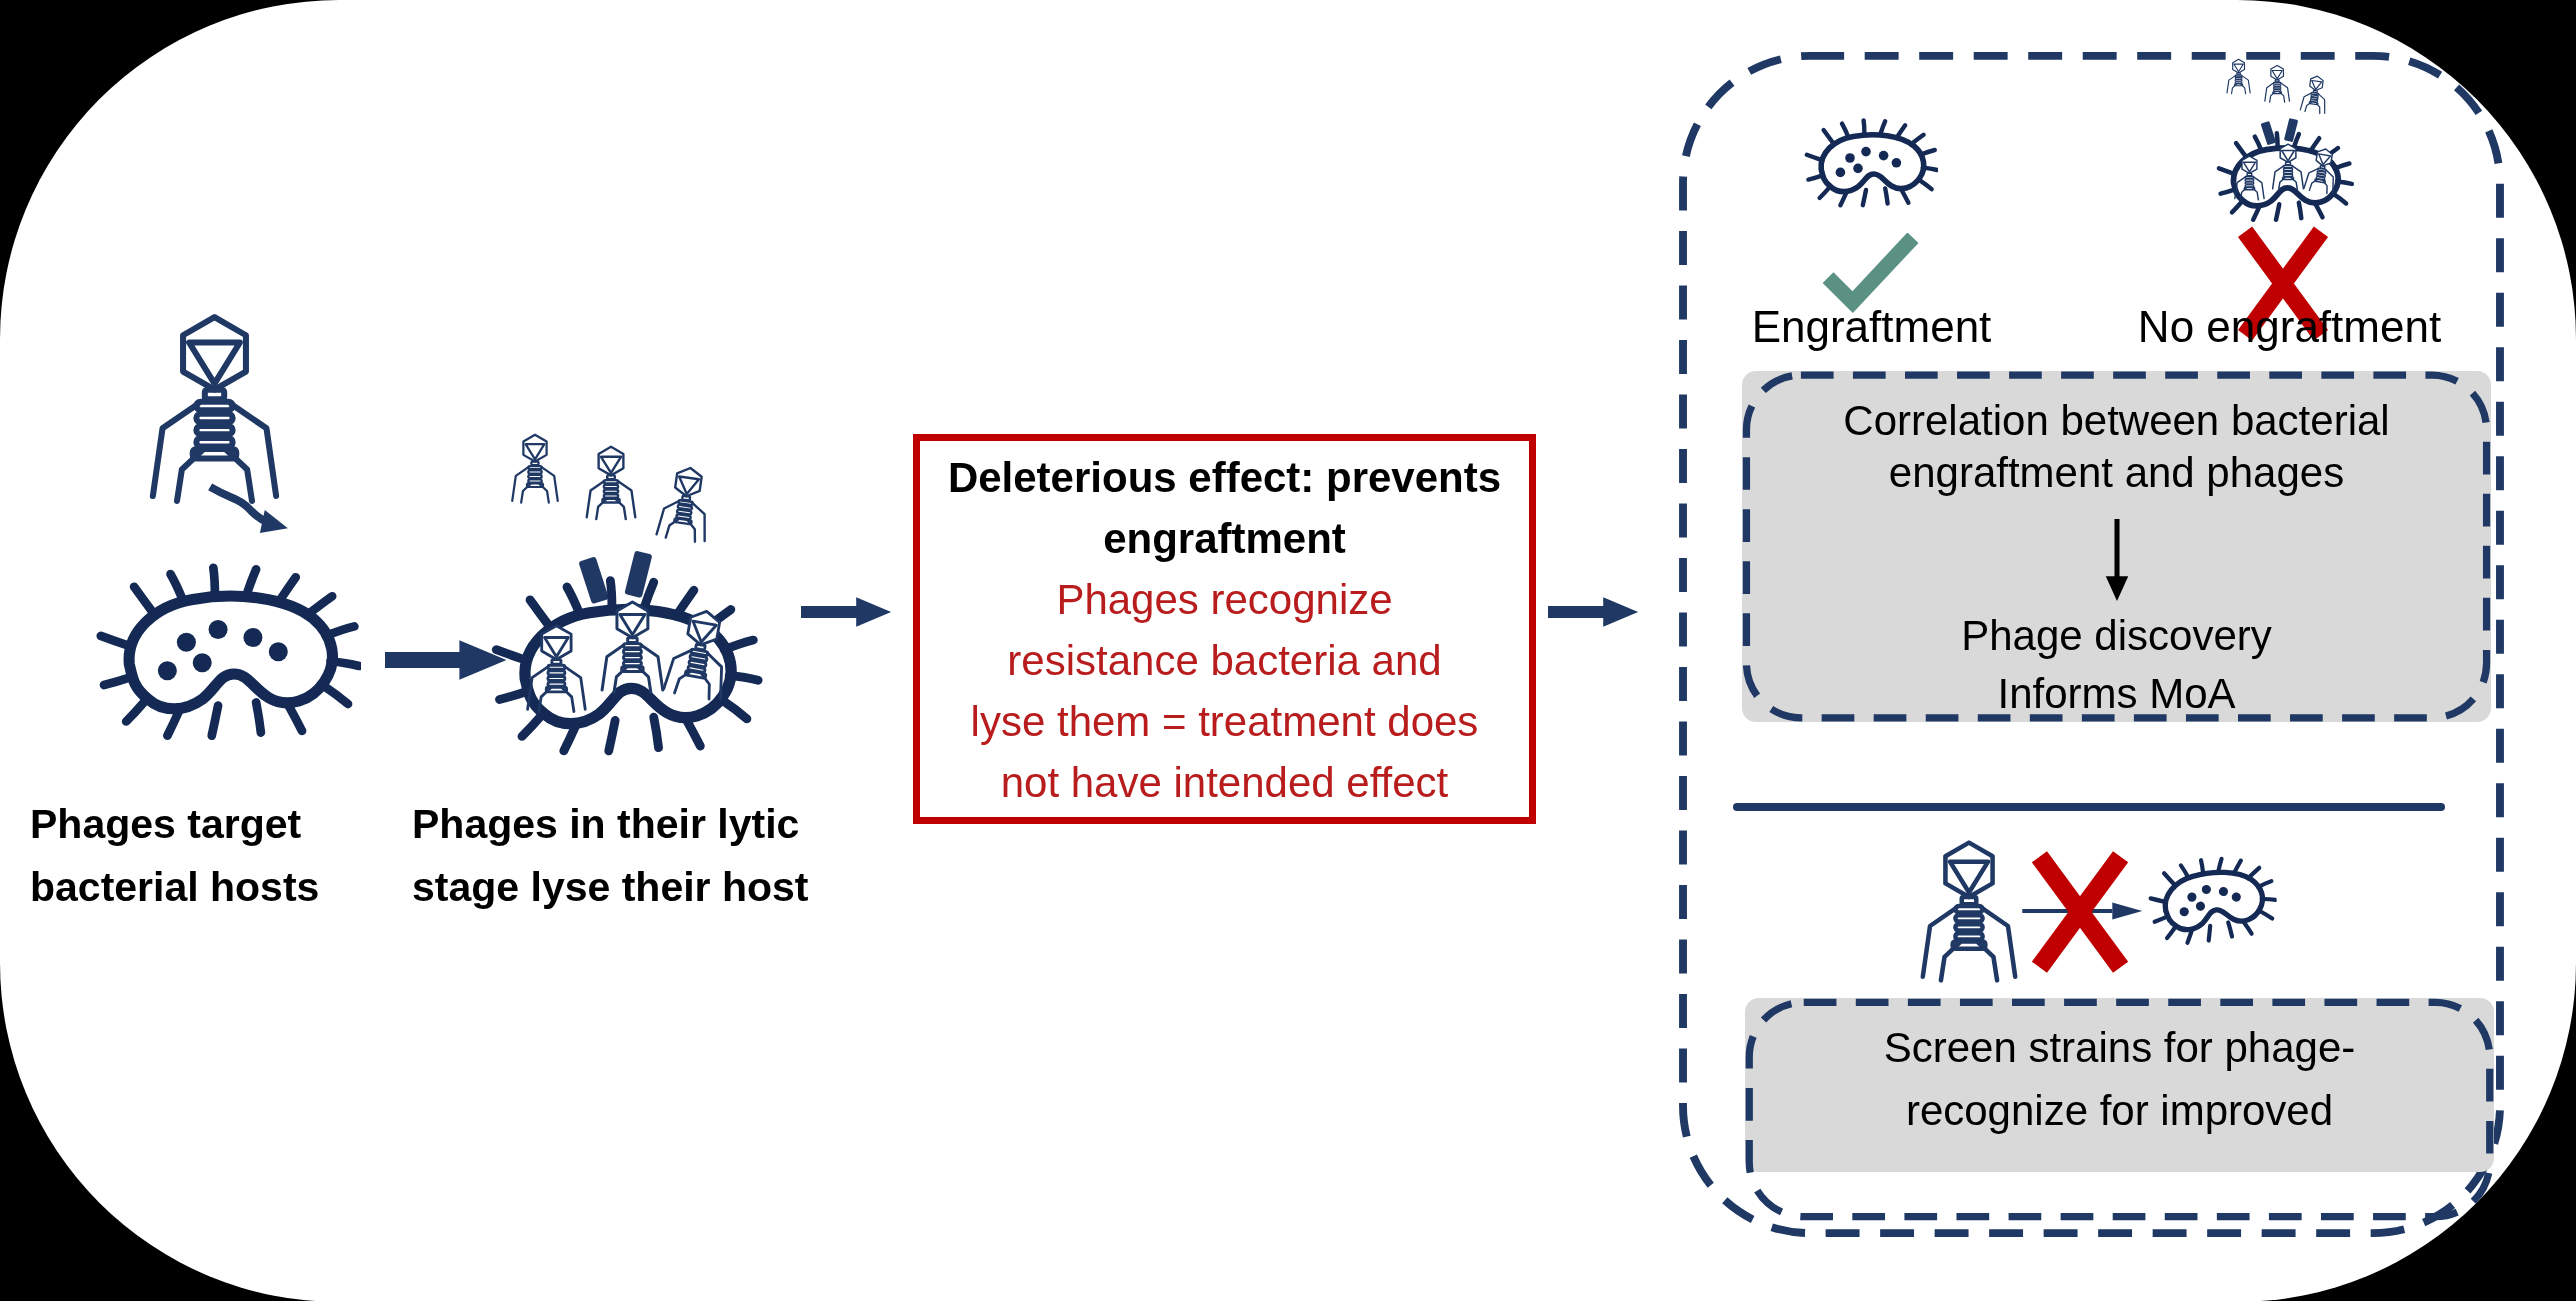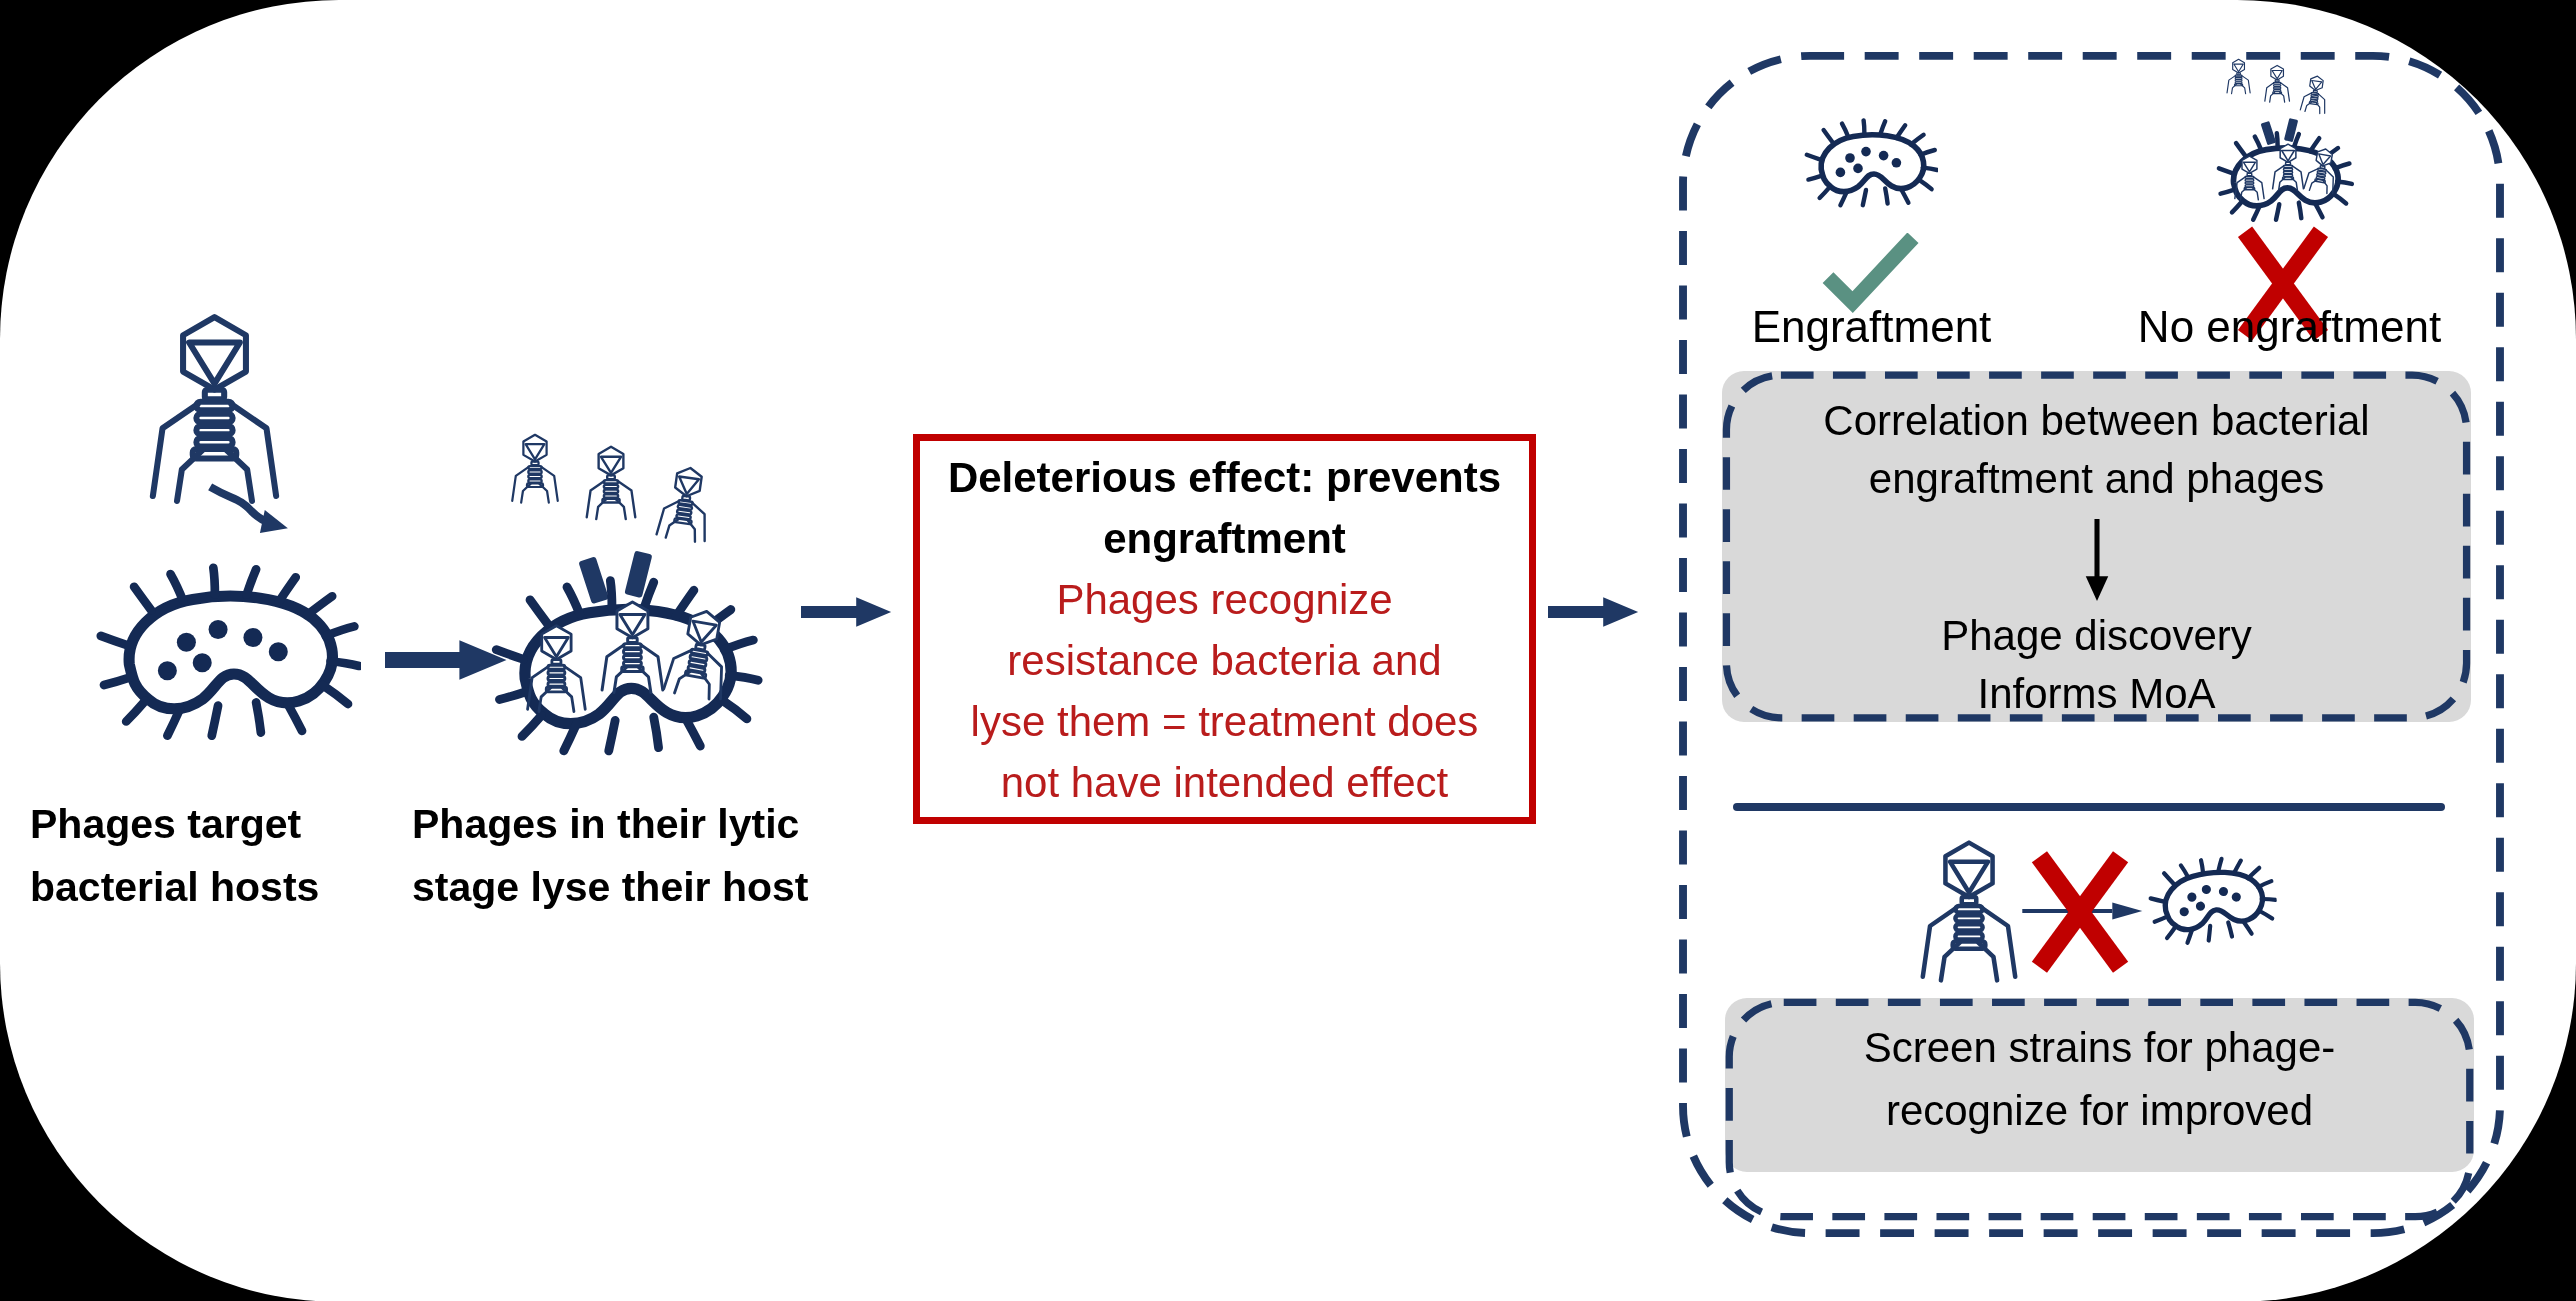--- a/index.html
+++ b/index.html
@@ -6,21 +6,21 @@
   .stage{position:relative;width:2576px;height:1302px;background:#000;overflow:hidden;
          font-family:"Liberation Sans",sans-serif;}
   .sheet{position:absolute;inset:0;background:#fff;border-radius:339px;}
   .abs{position:absolute;}
   .caption{position:absolute;font-weight:700;font-size:41px;line-height:63px;color:#000;}
   .outcome-label{position:absolute;text-align:center;font-weight:400;font-size:44px;color:#000;}
   .alert{position:absolute;left:913px;top:434px;width:623px;height:390px;background:#fff;
          border:7.9px solid #c00000;box-sizing:border-box;text-align:center;padding-top:6px;}
   .alert .t{font-size:42px;line-height:61px;font-weight:700;color:#000;}
   .alert .b{font-size:42px;line-height:61px;font-weight:400;color:#b91c1c;}
-  .graybox{position:absolute;background:#d9d9d9;border-radius:22px;}
+  .graybox{position:absolute;background:#d9d9d9;border-radius:14px;margin-left:20px;}
   .graybox svg.border{position:absolute;inset:0;}
   .gb-line{position:absolute;left:0;width:100%;text-align:center;font-size:42px;line-height:58px;
            font-weight:400;color:#000;}
   .divider{position:absolute;left:1733px;top:803px;width:712px;height:7.9px;background:#1f3864;border-radius:4.2px;}
 </style>
 </head>
 <body>
 
 <div class="stage">
   <div class="sheet"></div>
@@ -157,21 +157,21 @@
   <svg class="abs" style="left:2233px;top:223px" width="100" height="121" viewBox="0 0 170 220">
       <use href="#cross"></use>
     </svg>
   <div class="outcome-label" style="left:2120px;top:302px;width:339px">No engraftment</div>
 
   <div class="graybox" style="left:1722px;top:371px;width:749px;height:351px">
     <svg class="border" width="749" height="351" viewBox="0 0 1237 580">
       <rect x="7" y="7" width="1223" height="566" rx="90" fill="none" stroke="#1f3864" stroke-width="12" stroke-dasharray="54 32"></rect>
     </svg>
     <div class="gb-line" style="top:20.6px">Correlation between bacterial</div>
-    <div class="gb-line" style="top:79px">engraftment and phages</div>
+    <div class="gb-line" style="top:73px">engraftment and phages</div>
     <svg class="abs" style="left:50%;top:144px;transform:translateX(-50%)" width="31.5" height="91" viewBox="0 0 56 160">
       <line x1="28" y1="6" x2="28" y2="112" stroke="#000" stroke-width="9"></line>
       <polygon points="8,108 48,108 28,152" fill="#000"></polygon>
     </svg>
     <div class="gb-line" style="top:236px">Phage discovery</div>
     <div class="gb-line" style="top:294px">Informs MoA</div>
   </div>
 
   <div class="divider"></div>
 

